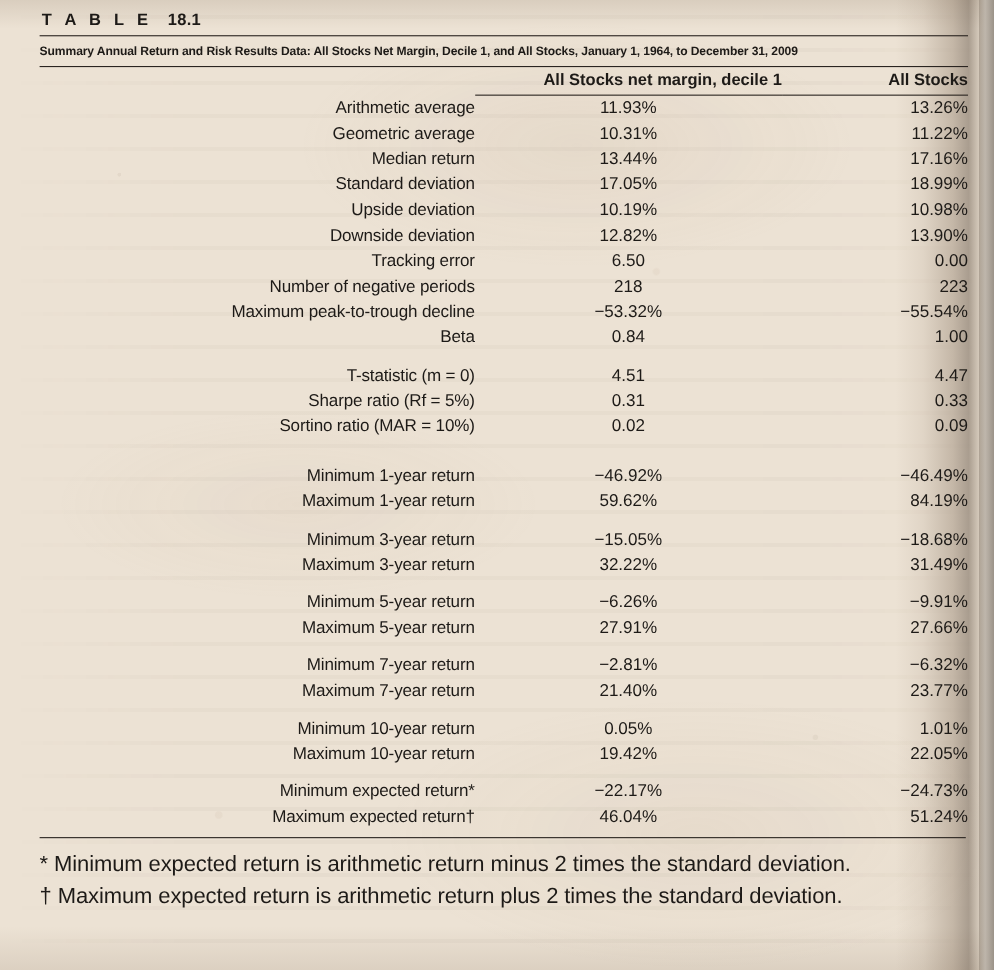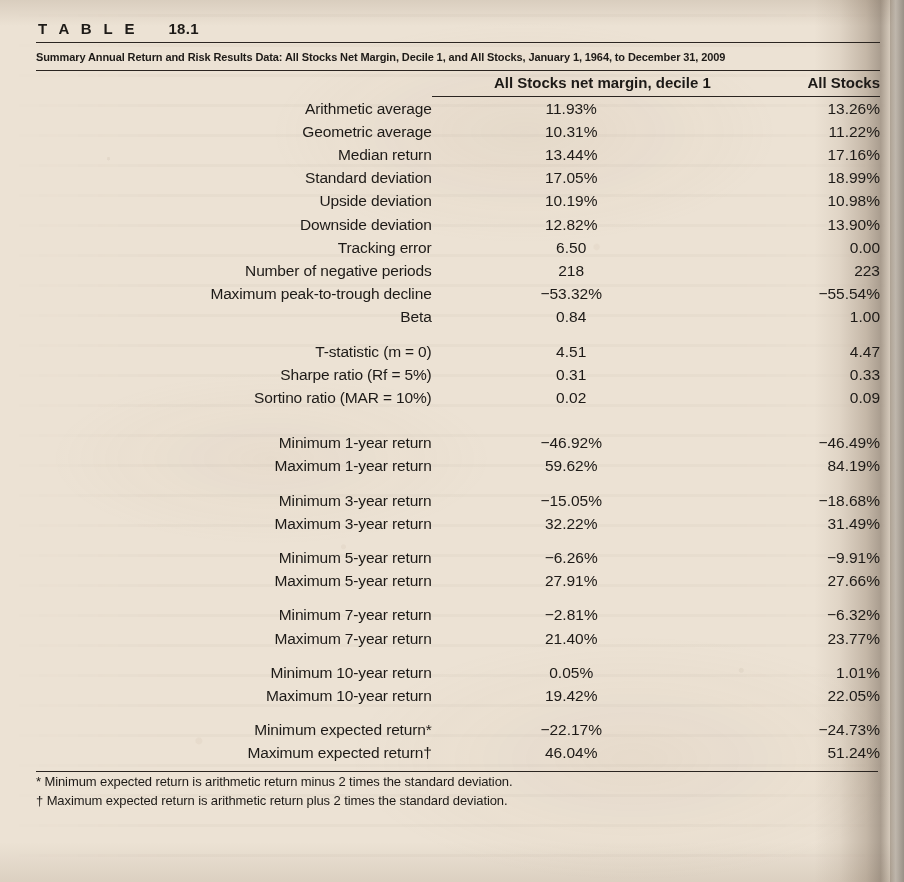--- a/index.html
+++ b/index.html
@@ -104,30 +104,29 @@
     position: relative;
     z-index: 3;
     padding: 0 24px 0 34px;
   }
 
   
   .table-label {
     font-weight: bold;
     font-size: 15px;
     letter-spacing: 0.26em;
-    padding-top: 20px;
+    padding-top: 10px;
     padding-left: 4px;
     display: flex;
     align-items: baseline;
     gap: 14px;
   }
   .table-num {
     letter-spacing: 0.02em;
     font-size: 15px;
-    margin-left: 16px;
   }
 
   .rule {
     height: 0;
     border-top: 1.6px solid #2a2420;
     margin: 5px 0 0 2px;
   }
   .rule.thin { border-top-width: 1.1px; }
 
   .caption {
@@ -188,23 +187,23 @@
   .hdr-underline-right {
     border-bottom: 1.2px solid #2a2420;
   }
 
   .foot-rule {
     border-top: 1.4px solid #2a2420;
     margin: 6px 2px 0 2px;
   }
 
   .notes {
-    font-size: 13px;
+    font-size: 20px;
     line-height: 1.48;
-    margin-top: 0;
+    margin-top: 10px;
     padding-left: 2px;
     letter-spacing: -0.1px;
   }
   .note { white-space: nowrap; }
 </style>
 </head>
 <body>
 
 <div class="page">
   <div class="grain"></div>

